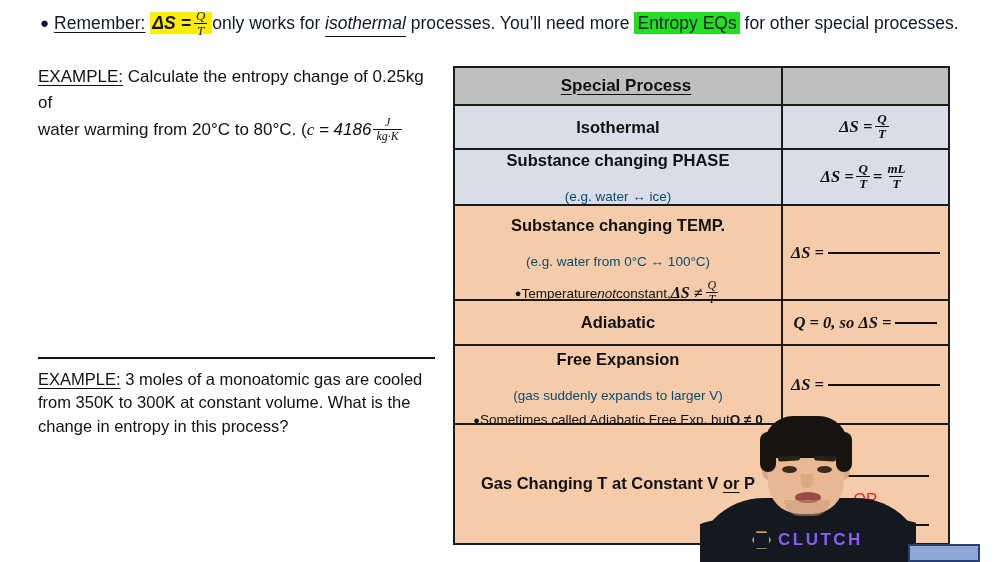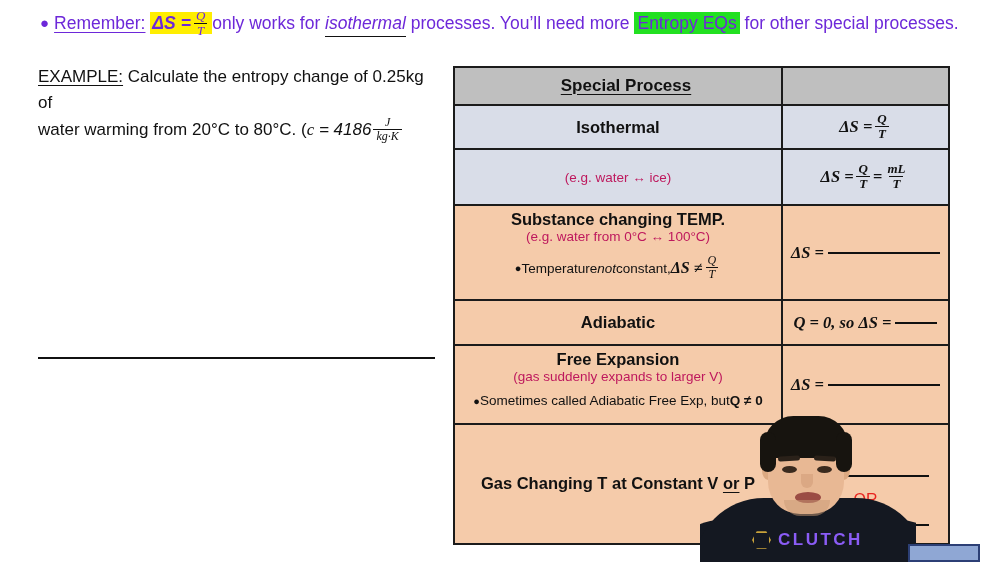--- a/index.html
+++ b/index.html
@@ -7,21 +7,21 @@
     width: 1000px; height: 562px;
     background: #ffffff;
     font-family: "Liberation Sans", sans-serif;
     overflow: hidden;
   }
   .page { position: relative; width: 1000px; height: 562px; background: #fff; }
 
   
   .topline {
     position: absolute; left: 40px; top: 10px; width: 920px;
-    font-size: 17.5px; color: #6d28d9; line-height: 1.25;
+    font-size: 17.5px; color: #0f172a; line-height: 1.25;
     white-space: nowrap;
   }
   .bullet-dot { font-size: 15px; vertical-align: 1px; margin-right: 5px; }
   .u { text-decoration: underline; text-underline-offset: 3px; }
   .hl-yellow { background: #ffee00; padding: 1px 2px; }
   .hl-green  { background: #22e021; padding: 1px 3px; }
   .bolditalic { font-weight: bold; font-style: italic; }
   .ital { font-style: italic; }
 
   
@@ -77,21 +77,21 @@
     display: flex; flex-direction: column;
     align-items: center; justify-content: center;
     text-align: center; padding: 4px 6px;
   }
   .r-head  { background: #bfbfbf; }
   .r-blue  { background: #d9dde8; }
   .r-peach { background: #f5cbaa; }
 
   .hdr-txt { font-size: 17px; font-weight: bold; color: #111; margin-left: 16px; }
   .main-txt { font-size: 16.5px; font-weight: bold; color: #111; }
-  .sub-txt { font-size: 13.5px; color: #be185d; margin-top: 0; }
+  .sub-txt { font-size: 13.5px; color: #0c4a6e; margin-top: 19px; }
   .note-txt { font-size: 13.5px; color: #111; margin-top: 11px; }
   .eq-txt { font-size: 16.5px; font-weight: bold; color: #111;
             font-family: "Liberation Serif", serif; }
   .eq-txt .sym { font-style: italic; font-weight: bold; }
 
   .blank-line {
     display: inline-block; width: 112px; border-bottom: 2.6px solid #111;
     height: 0; vertical-align: 2px; margin-left: 4px;
   }
   .blank-line.short { width: 42px; }
@@ -187,20 +187,25 @@
   <div class="example-1">
     <span class="u">EXAMPLE:</span><span> Calculate the entropy change of 0.25kg of</span><br>
     <span>water warming from 20°C to 80°C. (</span><span class="serif-i">c</span><span class="ital"> = 4186</span><span class="frac sm">
         <span class="num">J</span>
         <span class="den">kg·K</span>
       </span>
   </div>
 
   <div class="divider"></div>
 
+  <div class="example-2">
+    <span class="u">EXAMPLE:</span><span> 3 moles of a monoatomic gas are cooled</span><br>
+    <span>from 350K to 300K at constant volume. What is the</span><br>
+    <span>change in entropy in this process?</span>
+  </div>
 
   <div class="table">
 
     <div class="trow r-head" style="height:38px;">
       <div class="cell-left r-head">
         <span class="hdr-txt u">Special Process</span>
       </div>
     </div>
 
     <div class="trow r-blue" style="height:44px;">
@@ -213,40 +218,41 @@
             <span class="frac">
               <span class="num">Q</span>
               <span class="den">T</span>
             </span>
           </span>
       </div>
     </div>
 
     <div class="trow r-blue" style="height:56px;">
       <div class="cell-left r-blue">
+        <span class="main-txt">Substance changing PHASE</span>
         <span class="sub-txt">(e.g. water ↔ ice)</span>
       </div>
       <div class="cell-right r-blue">
         <span class="eq-txt eq-inline">
             <span class="sym">ΔS =</span>
             <span class="frac">
               <span class="num">Q</span>
               <span class="den">T</span>
             </span>
             <span>=</span>
             <span class="frac">
               <span class="num">mL</span>
               <span class="den">T</span>
             </span>
           </span>
       </div>
     </div>
 
     <div class="trow r-peach" style="height:95px;">
-      <div class="cell-left r-peach" style="justify-content:flex-start;padding-top:4px;">
+      <div class="cell-left r-peach" style="justify-content:flex-start;padding-top:10px;">
         <span class="main-txt">Substance changing TEMP.</span>
         <span class="sub-txt">(e.g. water from 0°C ↔ 100°C)</span>
         <span class="note-txt eq-inline">
             <span style="font-size:11px">●</span>
             <span> Temperature </span>
             <i>not</i>
             <span> constant, </span>
             <b style="font-style:italic;font-family:'Liberation Serif',serif;font-size:16px">ΔS ≠</b>
             <span class="frac sm">
               <span class="num">Q</span>

